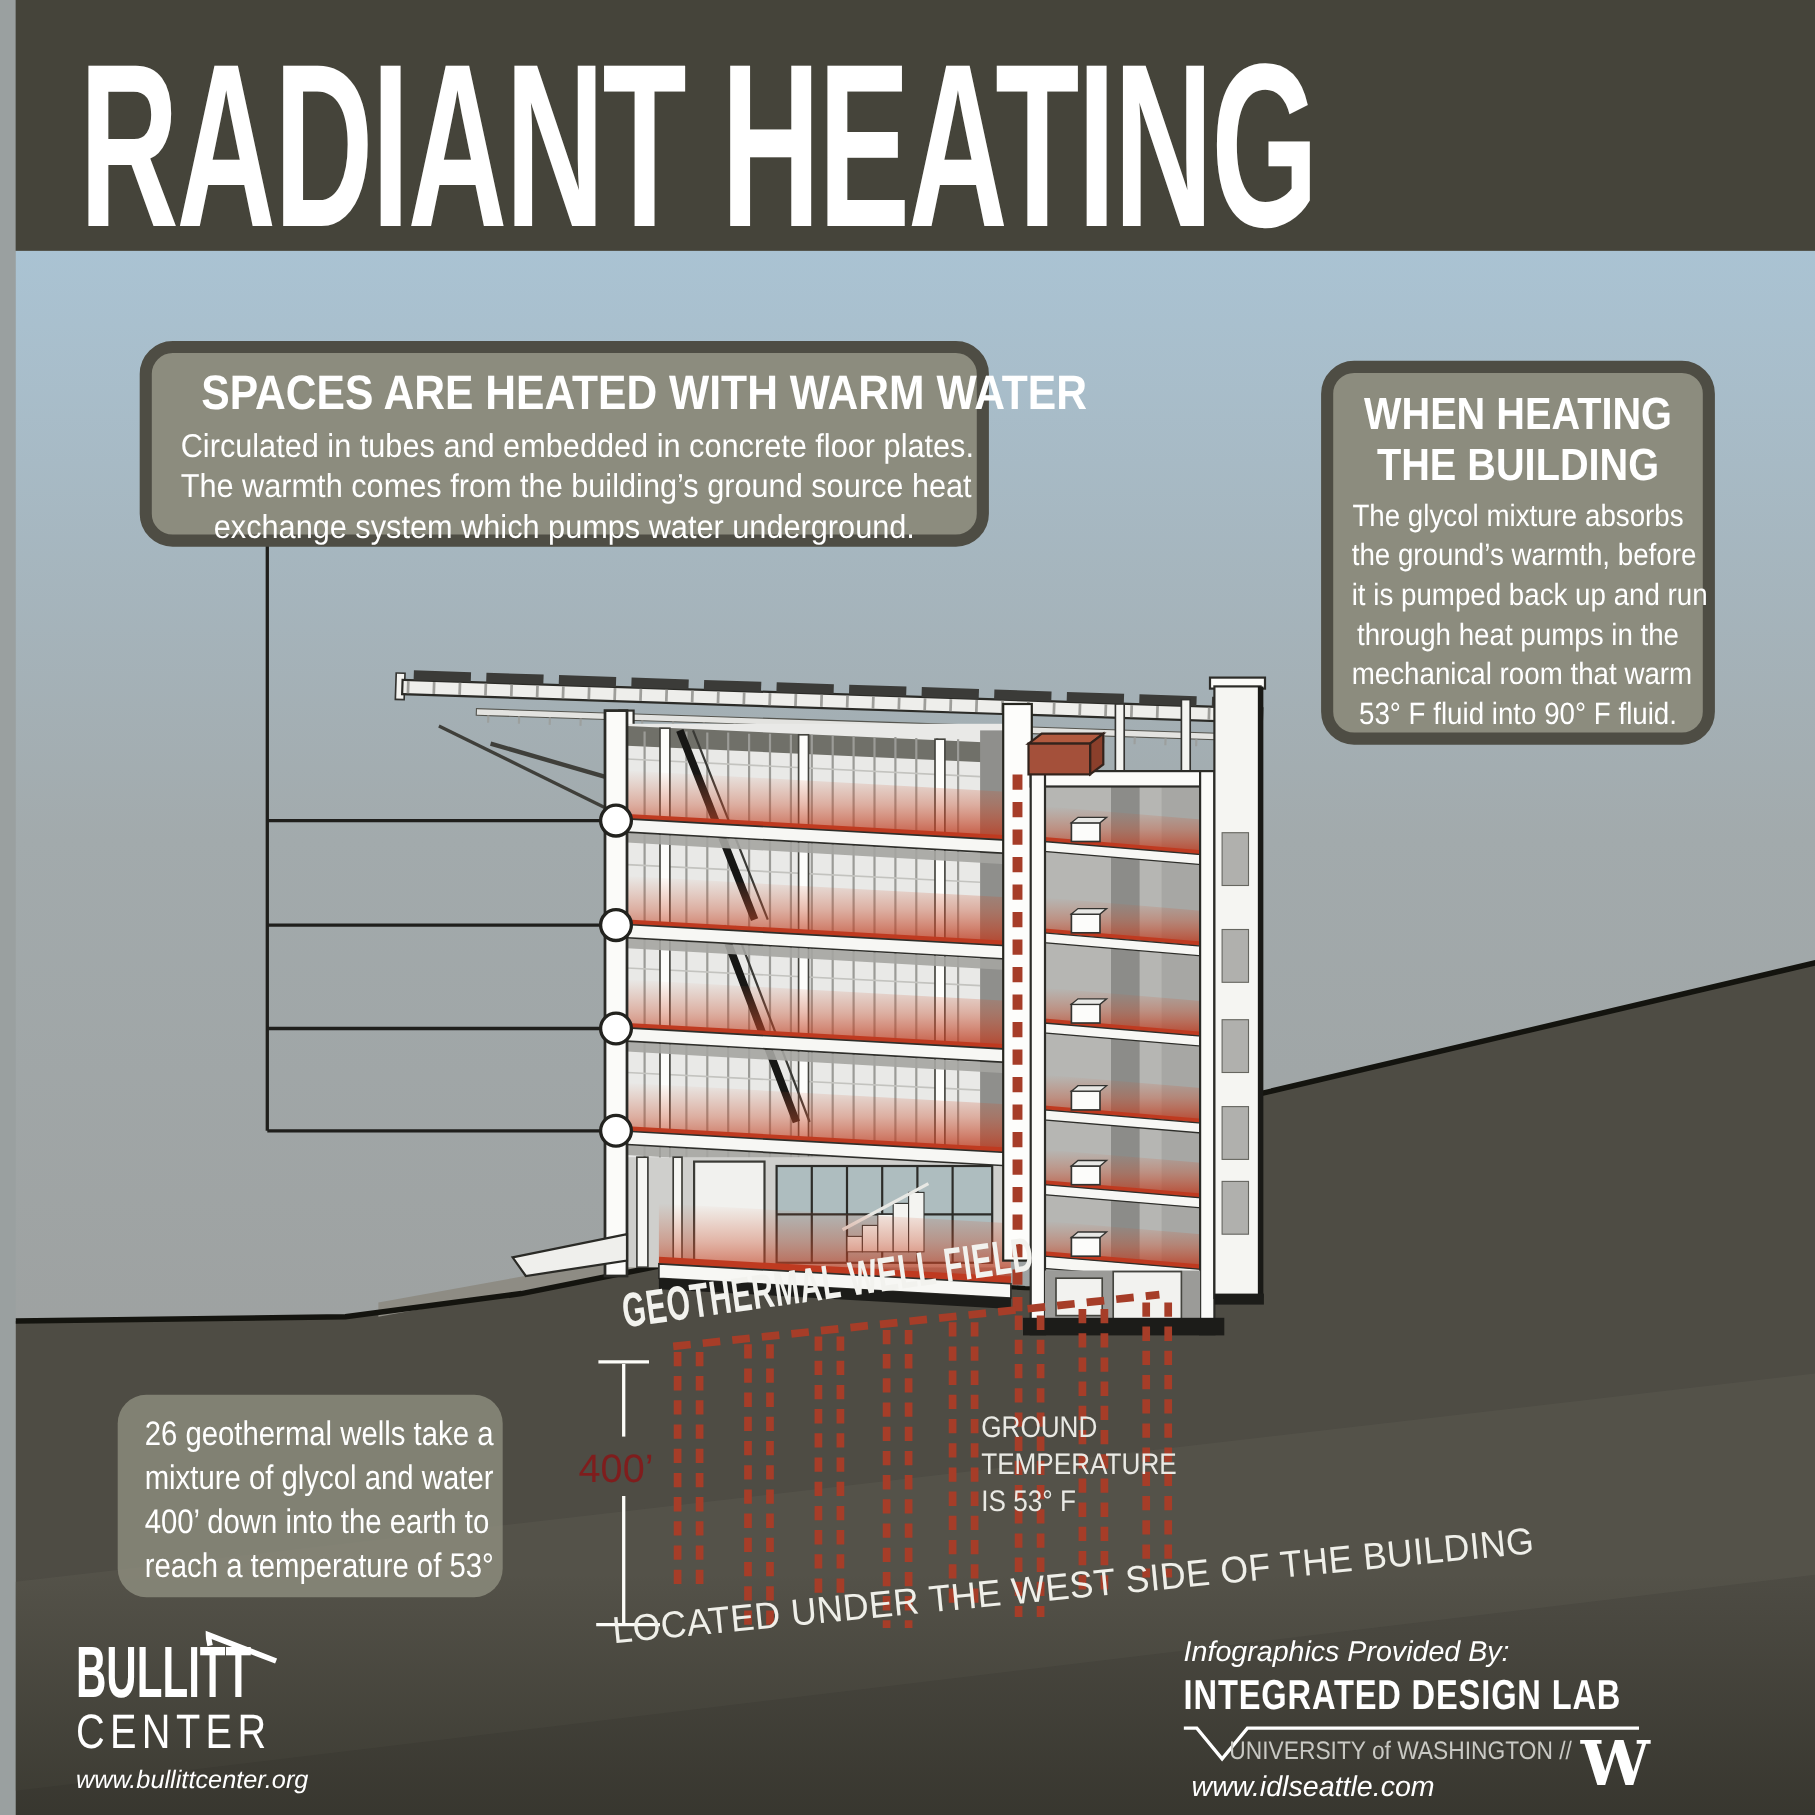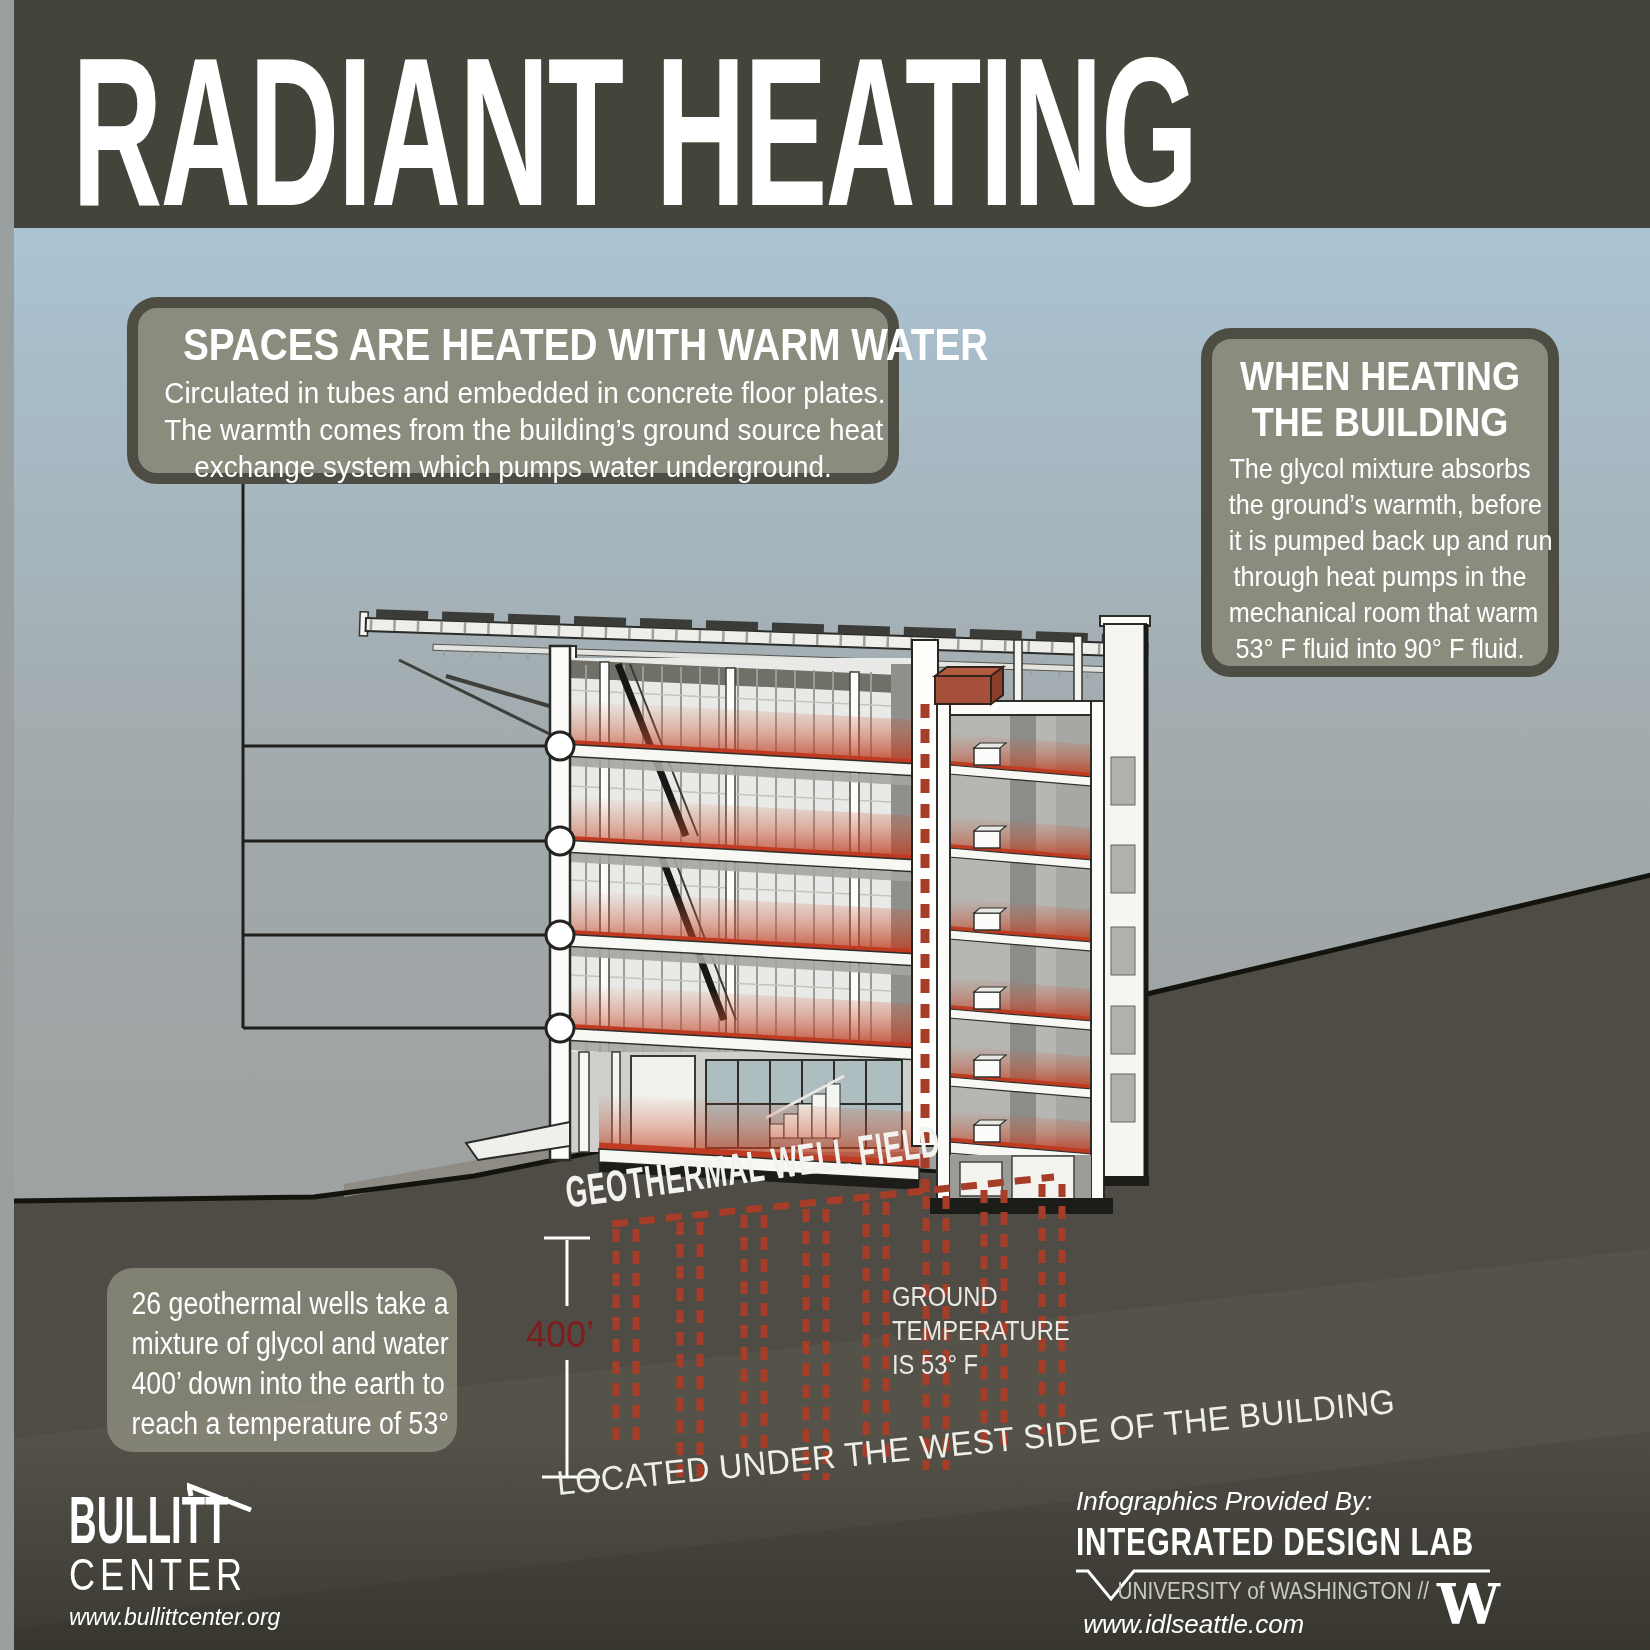--- a/index.html
+++ b/index.html
@@ -16,21 +16,21 @@
     transform:scaleX(0.59); transform-origin:left top;
   }
   
   #scene { position:absolute; left:0; top:0; }
   
   .callout {
     position:absolute; box-sizing:border-box; background:#8c8c7e; border:11px solid #4e4d44;
     border-radius:30px; color:#ffffff; text-align:center;
   }
   .cline { display:block; white-space:nowrap; transform:scaleX(0.93); transform-origin:50% 50%; }
-  #callout-warm-water { left:113px; top:297px; width:772px; height:187px; padding-top:12px; }
+  #callout-warm-water { left:113px; top:310px; width:772px; height:187px; padding-top:12px; }
   #callout-warm-water .chead { font-size:44px; font-weight:bold; line-height:50px; transform:scaleX(0.88); transform-origin:50% 50%; white-space:nowrap; }
   #callout-warm-water .cbody { font-size:30px; line-height:37px; margin-top:4px; }
   #callout-when-heating { left:1187px; top:328px; width:358px; height:349px; padding-top:14px; }
   #callout-when-heating .chead { font-size:41px; font-weight:bold; line-height:46px; transform:scaleX(0.88); transform-origin:50% 50%; white-space:nowrap; }
   #callout-when-heating .cbody { font-size:28px; line-height:36px; margin-top:6px; }
   #callout-when-heating .cline { transform:scaleX(0.90); }
   #callout-wells {
     left:93px; top:1268px; width:350px; height:184px; border:none; border-radius:26px;
     background:rgba(142,142,128,0.8); padding-top:16px;
   }

